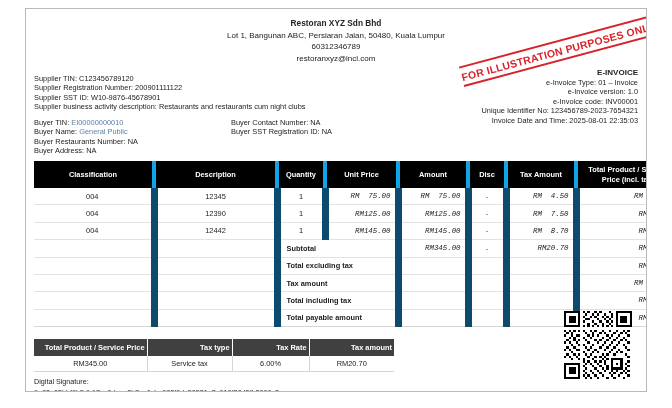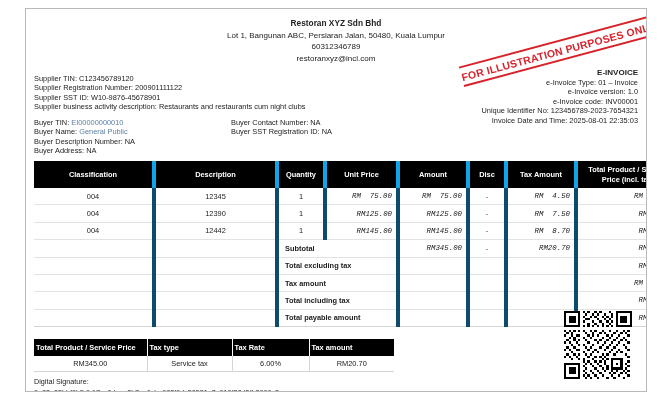--- a/index.html
+++ b/index.html
@@ -123,21 +123,21 @@
     font-weight: bold;
     text-align: center;
     padding: 4px 3px;
     border-right: 4px solid #0ea5e9;
     line-height: 9.5px;
   }
   .items th:last-child { border-right: none; }
   .items td {
     font-size: 7.4px;
     padding: 3.2px 4px;
-    border-right: 4px solid #0c4a6e;
+    border-right: 7px solid #0c4a6e;
     border-bottom: 1px solid #e2e2e2;
     color: #222;
     height: 10px;
   }
   .items td:last-child { border-right: none; }
   .items tbody tr:last-child td { border-bottom: 1px solid #d5d5d5; }
   .c-center { text-align: center; }
   .c-right  { text-align: right; }
   .mono {
     font-family: "Liberation Mono", monospace;
@@ -154,25 +154,25 @@
 
   
   .tax-wrap {
     margin: 12px 8px 0 8px;
   }
   .tax {
     width: 360px;
     table-layout: fixed;
   }
   .tax th {
-    background: #000000;
+    background: #404040;
     color: #fff;
     font-size: 7.4px;
     font-weight: bold;
-    text-align: left;
+    text-align: right;
     padding: 4px 2px;
     border-right: 1px solid #fff;
   }
   .tax th:last-child { border-right: none; }
   .tax td {
     font-size: 7.4px;
     text-align: center;
     padding: 3.2px 2px;
     border-right: 1px solid #d5d5d5;
     border-bottom: 1px solid #d5d5d5;
@@ -229,21 +229,21 @@
       <div>e-Invoice Type: 01 – Invoice</div>
       <div>e-Invoice version: 1.0</div>
       <div>e-Invoice code: INV00001</div>
       <div>Unique Identifier No: 123456789-2023-7654321</div>
       <div>Invoice Date and Time: 2025-08-01 22:35:03</div>
     </div>
 
     <div class="buyer-left">
       <div><span>Buyer TIN: </span><span class="link">EI00000000010</span></div>
       <div><span>Buyer Name: </span><span class="link">General Public</span></div>
-      <div>Buyer Description Number: NA</div>
+      <div>Buyer Restaurants Number: NA</div>
       <div>Buyer Address: NA</div>
     </div>
 
     <div class="buyer-right">
       <div>Buyer Contact Number: NA</div>
       <div>Buyer SST Registration ID: NA</div>
     </div>
 
   </div>
 

